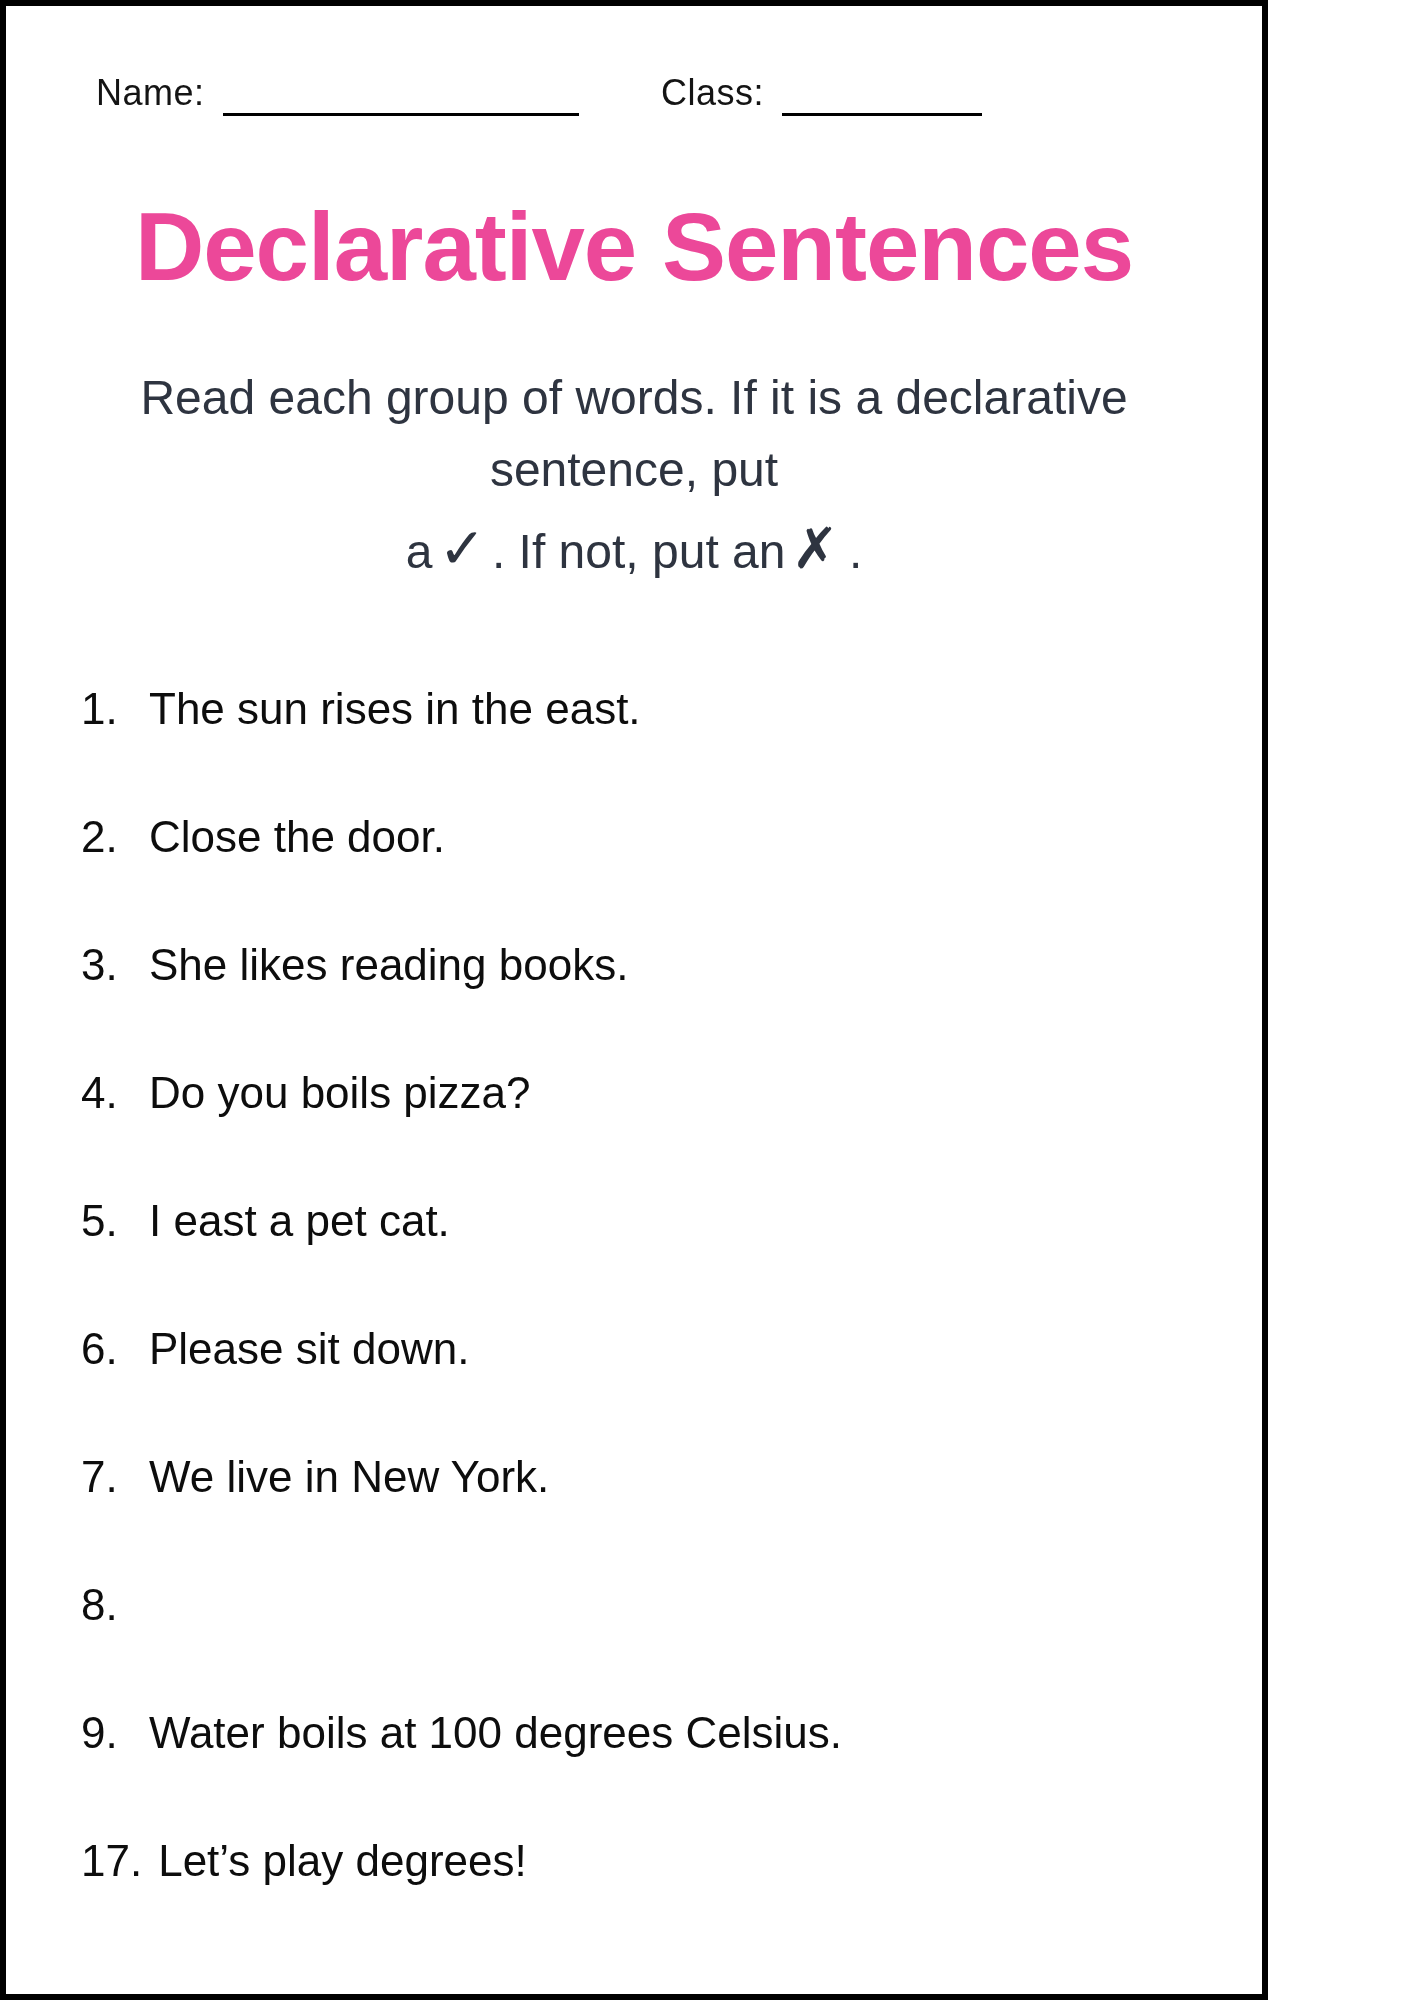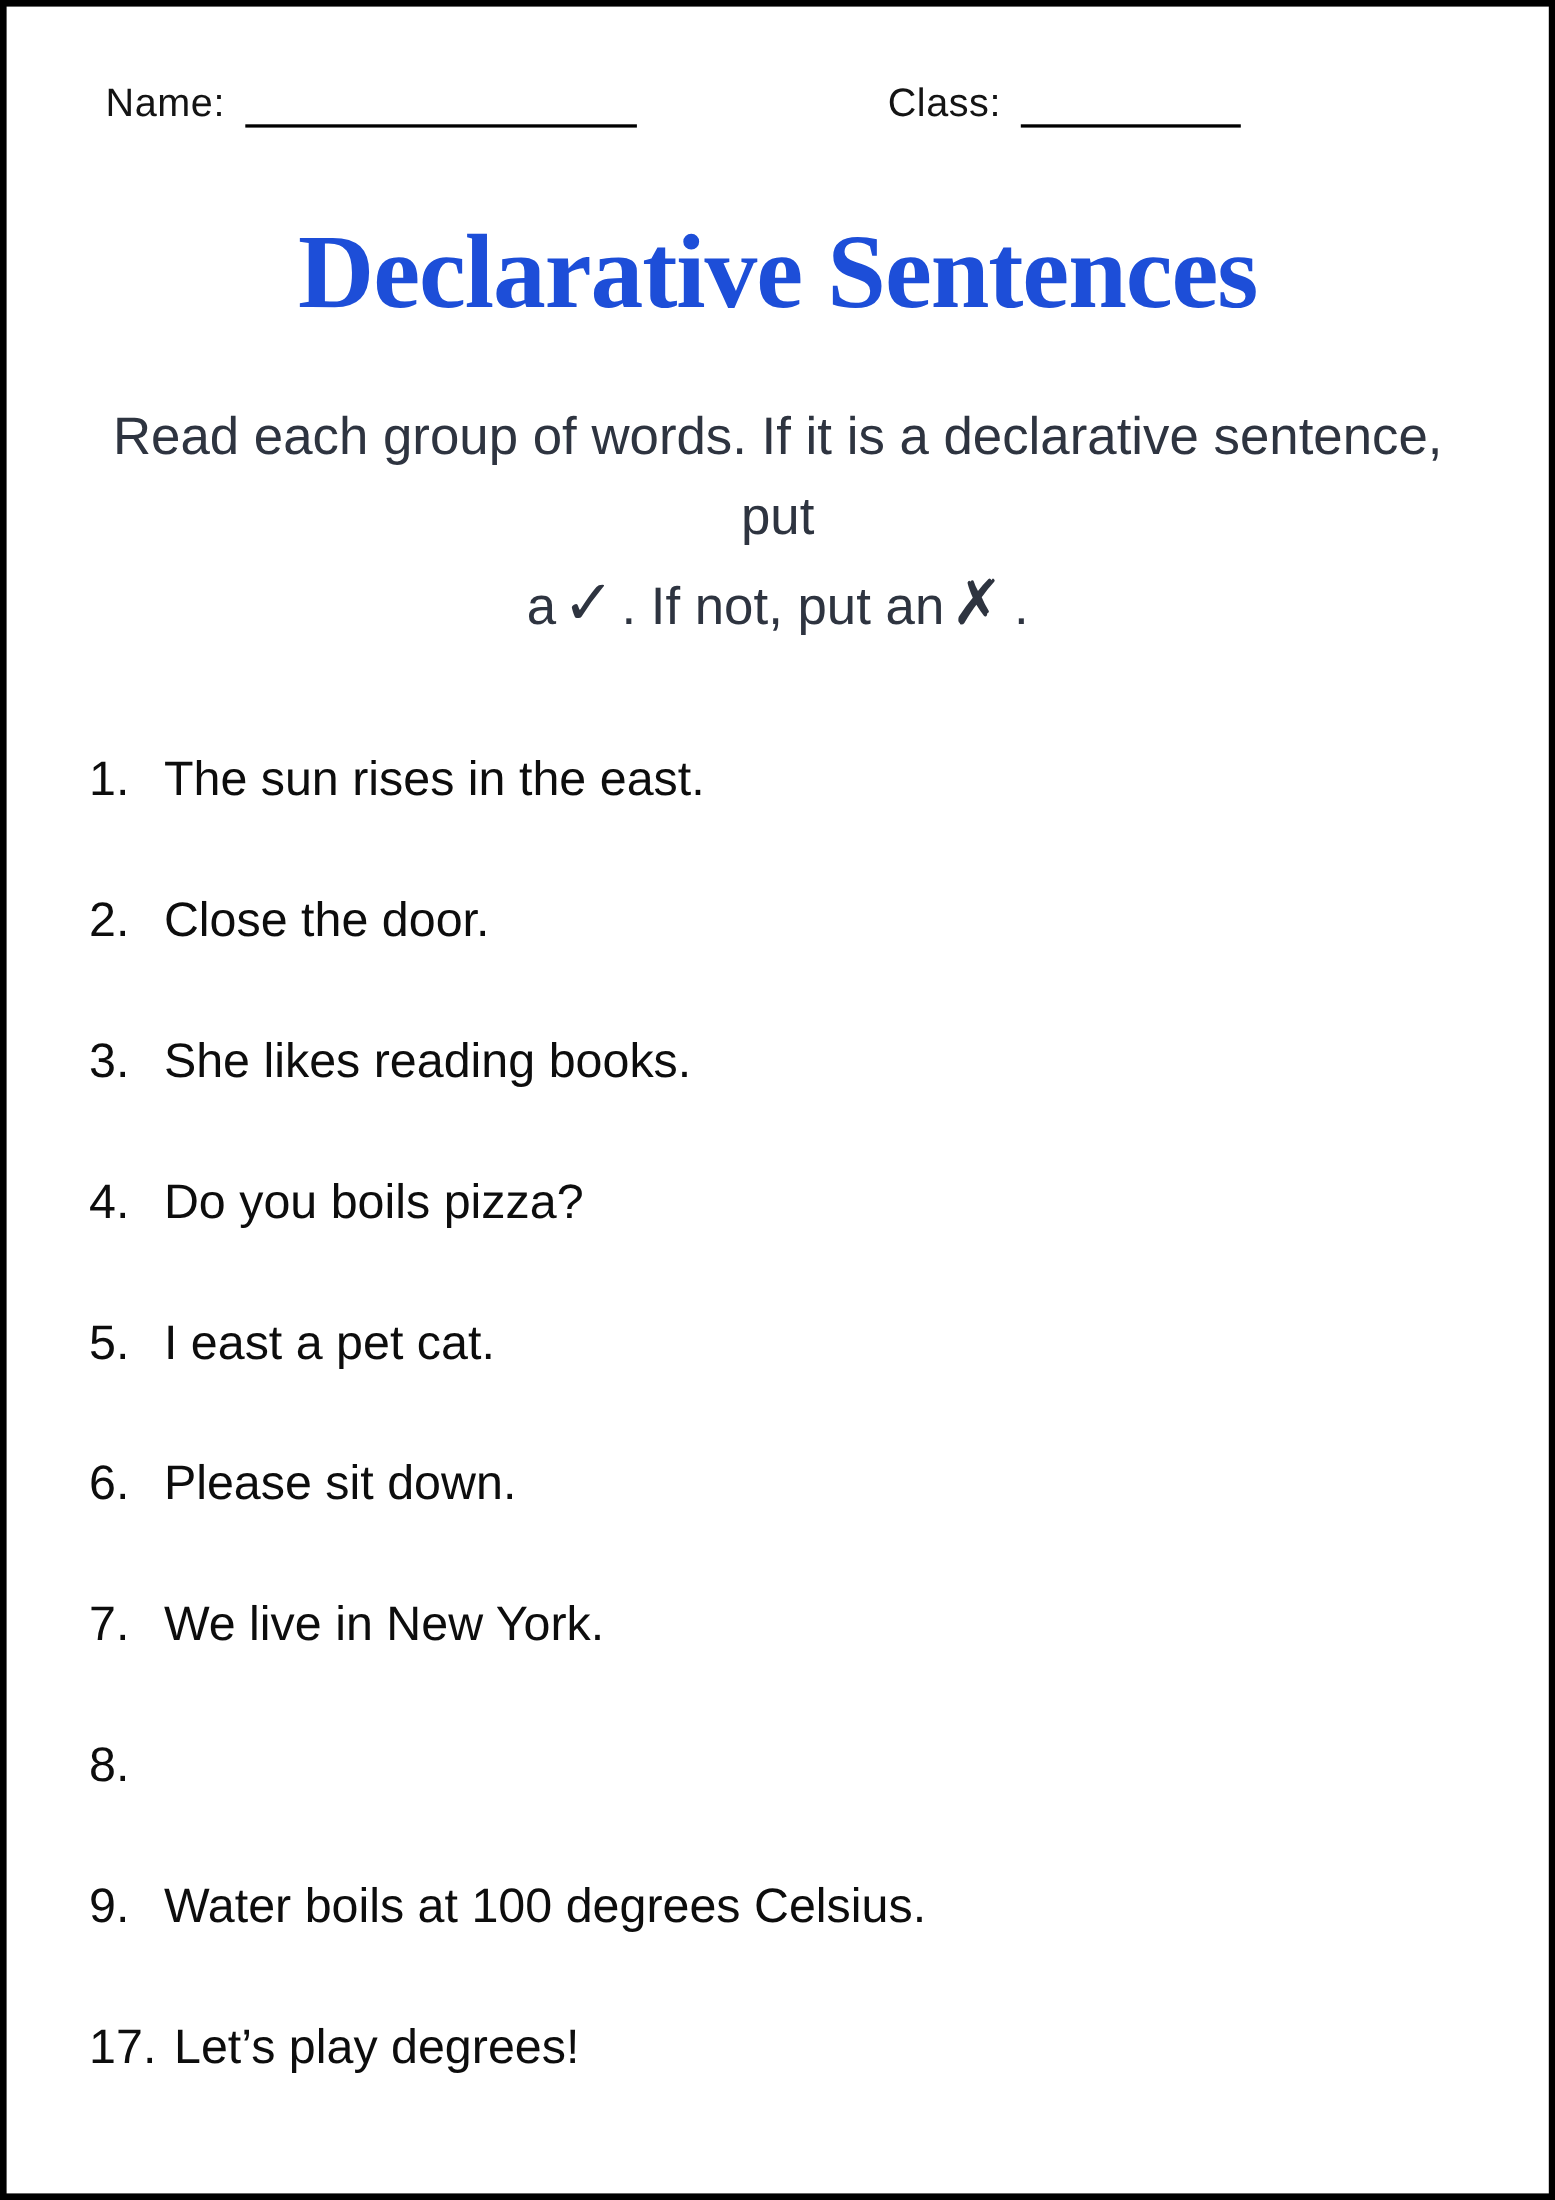--- a/index.html
+++ b/index.html
@@ -2,21 +2,21 @@
 <html><head>
 <meta charset="utf-8">
 <style>
   html, body {
     margin: 0;
     padding: 0;
     background: #ffffff;
   }
   .page {
     position: relative;
-    width: 1414px;
+    width: 1268px;
     height: 2000px;
     box-sizing: border-box;
     border: 6px solid #000000;
     background: #ffffff;
     font-family: "Liberation Sans", sans-serif;
     overflow: hidden;
   }
   
   .header {
     display: flex;
@@ -102,21 +102,21 @@
     <div class="field">
       <span class="label">Name:</span>
       <span class="line line-name"></span>
     </div>
     <div class="field field-class">
       <span class="label">Class:</span>
       <span class="line line-class"></span>
     </div>
   </div>
 
-  <h1 class="title" style="color: #1d4ed8; font-family: Liberation Serif, serif;">Declarative Sentences</h1>
+  <h1 class="title" style="color: #ec4899;">Declarative Sentences</h1>
 
   <p class="instructions" style="color: rgb(46, 52, 64);"><span>Read each group of words. If it is a declarative sentence, put</span><br><span><span>a</span><span class="check">✓</span><span>. If not, put an</span><span class="cross">✗</span><span>.</span></span></p>
 
   <div class="list" style="color: rgb(13, 13, 13);">
     <div class="item">
       <span class="num">1.</span>
       <span class="txt">The sun rises in the east.</span>
     </div>
     <div class="item">
       <span class="num">2.</span>

